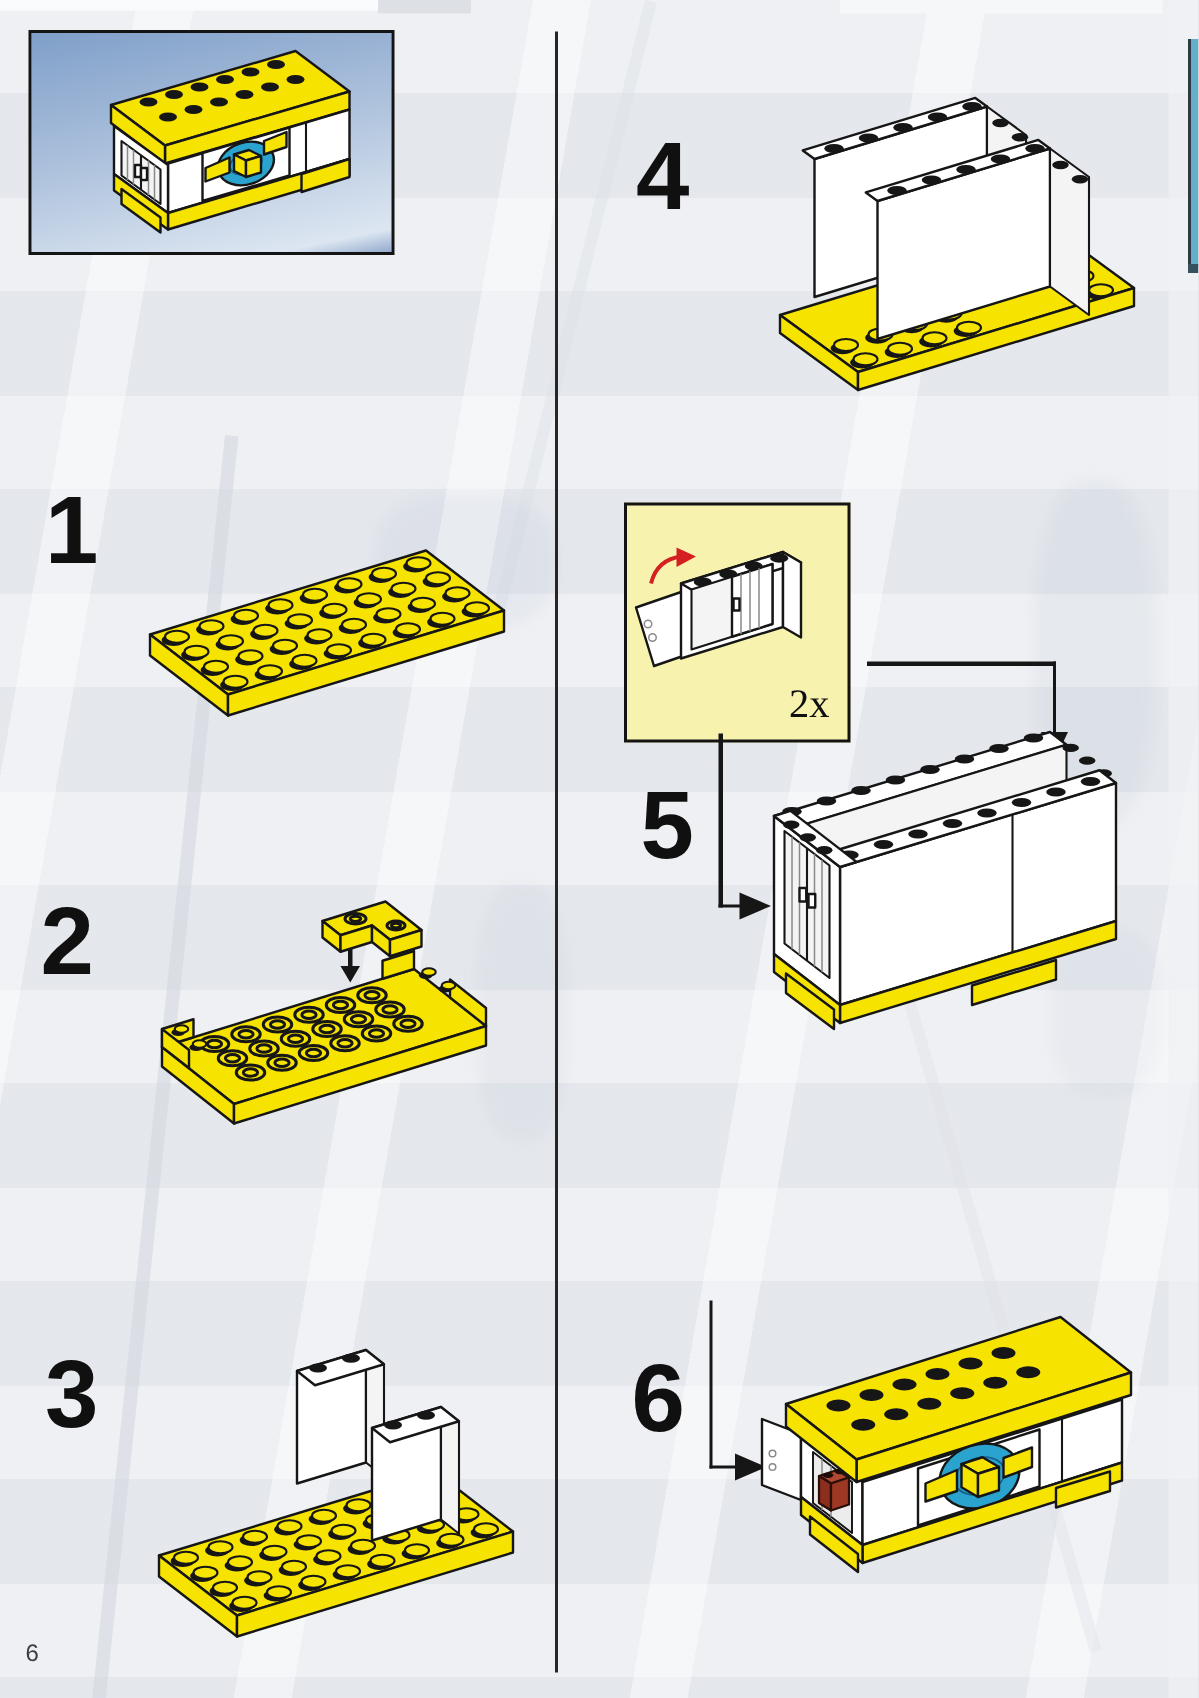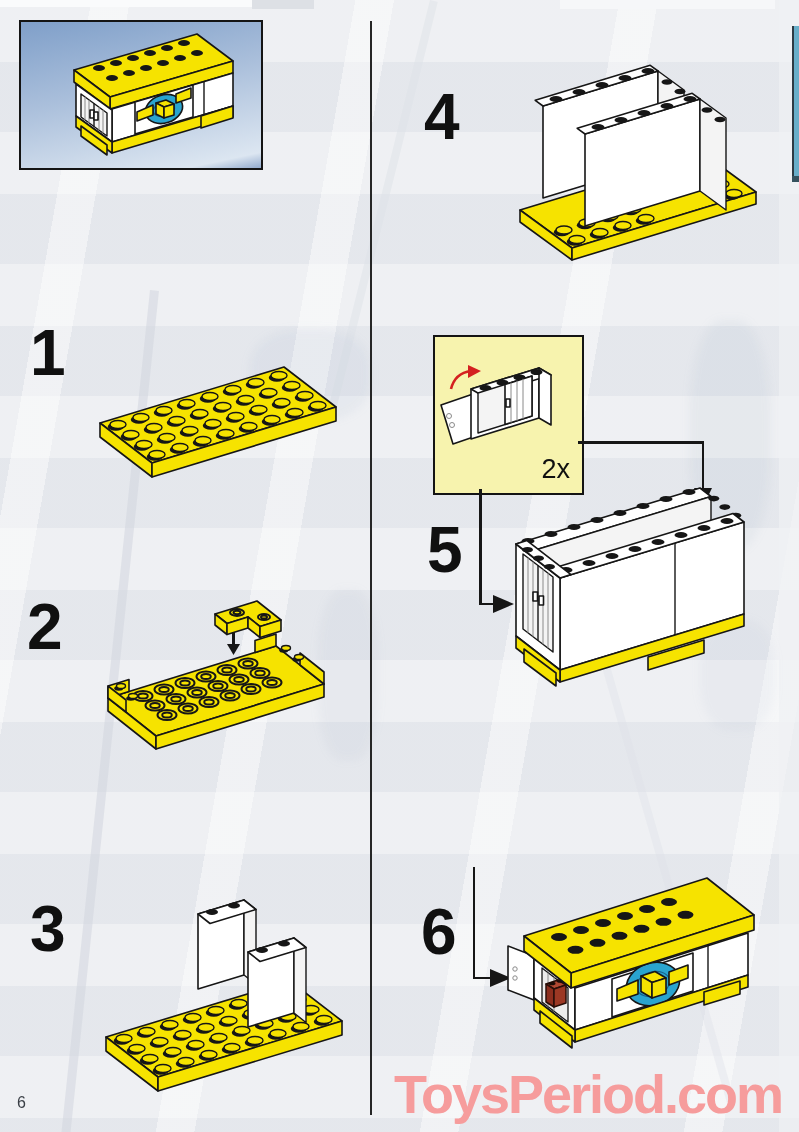--- a/index.html
+++ b/index.html
@@ -443,21 +443,21 @@
       </g>
     <polygon class="fl" points="205,131 231,150 231,58 205,39"></polygon>
     <g>
         <ellipse cx="212" cy="50" rx="5.5" ry="2.8" fill="#161616"></ellipse>
       </g>
     <g>
         <ellipse cx="225" cy="59.5" rx="5.5" ry="2.8" fill="#161616"></ellipse>
       </g>
   </svg>
 
-  <div class="callout" style="left:433px;top:335px;width:147px;height:156px;">
+  <div class="callout" style="left:416px;top:335px;width:147px;height:156px;font-family:Liberation Serif, serif;">
     <svg style="left:0;top:4px;" width="145" height="118" viewBox="0 0 145 118">
 
       <polygon class="fw" points="6,64 38,53 50,92 18,103"></polygon>
       <circle class="lt" cx="14" cy="75" r="2.5"></circle>
       <circle class="lt" cx="17" cy="84" r="2.5"></circle>
 
       <polygon class="fw" points="36,98 104,77 104,27 36,48"></polygon>
       <polygon class="fw" points="36,48 104,27 116,34 48,55"></polygon>
       <polygon class="fw" points="104,77 116,84 116,34 104,27"></polygon>
       <g>
@@ -598,16 +598,15 @@
         <ellipse cx="173.5" cy="45.8" rx="8" ry="4" fill="#161616"></ellipse>
         <ellipse cx="195.5" cy="38.8" rx="8" ry="4" fill="#161616"></ellipse>
       </g>
 
     <polygon class="fy" points="85,154 258,99 258,111 85,166"></polygon>
     <polygon class="fy" points="44,122 85,154 85,166 44,134"></polygon>
     <polygon class="fy" points="50,135 82,160 82,172 50,147"></polygon>
     <polygon class="fy" points="214,116 250,105 250,118 214,129"></polygon>
   </svg>
 
-  <div class="watermark">ToysPeriod.com</div>
   <div class="pagenum">6</div>
 
 </div>
 
 </body></html>

